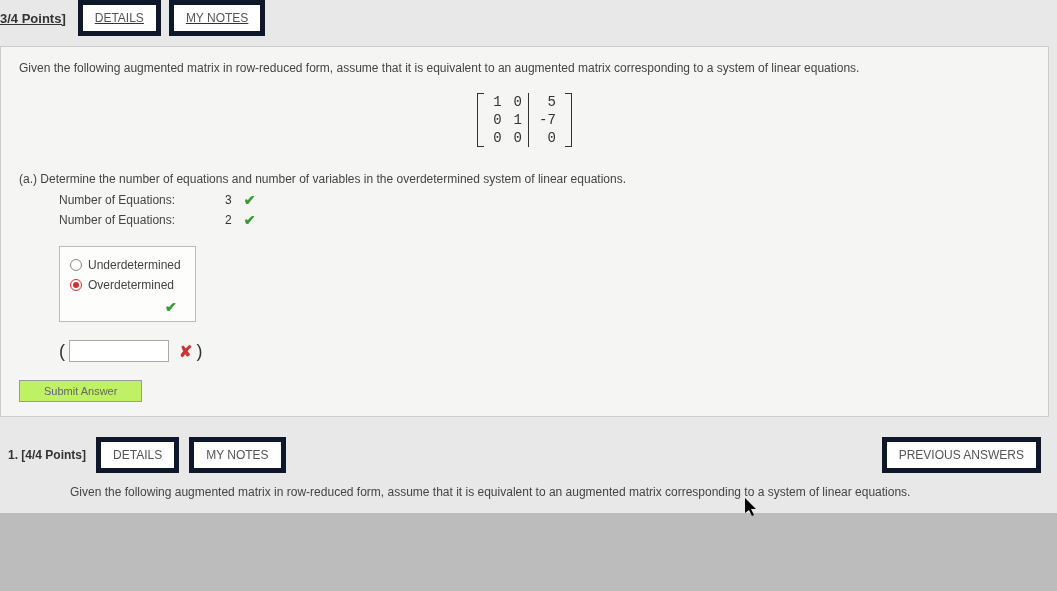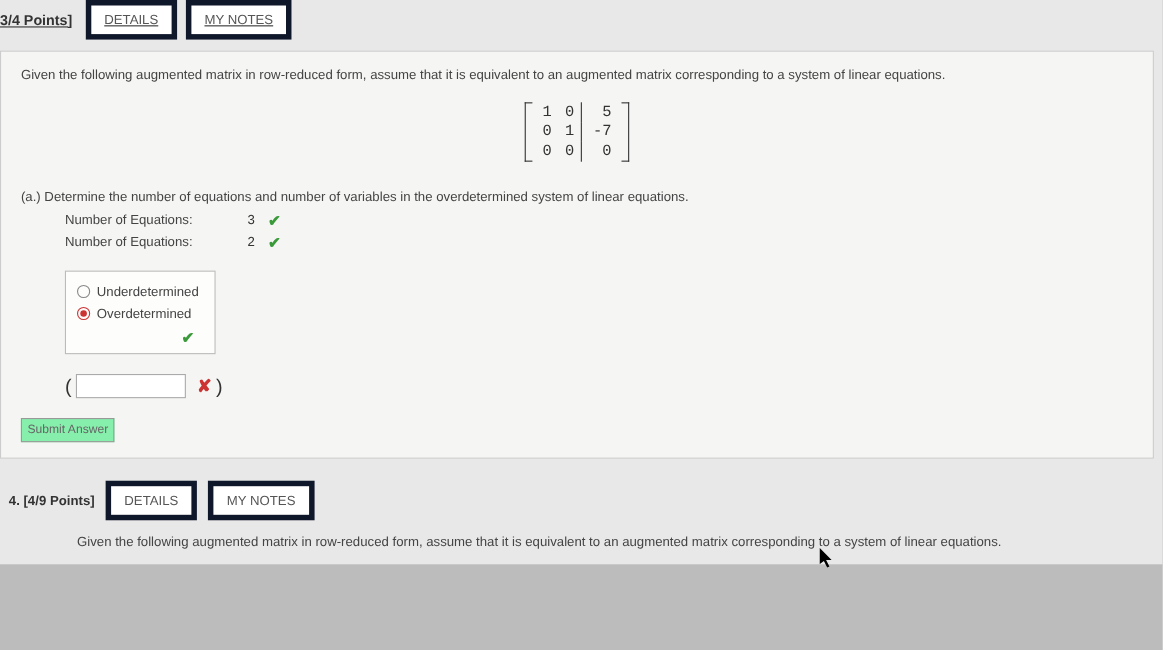--- a/index.html
+++ b/index.html
@@ -86,23 +86,23 @@
     .solution-row { margin-left: 40px; display: flex; align-items: center; gap: 4px; font-size: 18px; color: #333;}
     .text-input {
       border: 1px solid #aaa;
       background: #fff;
       height: 22px;
       width: 100px;
       padding: 0 4px;
     }
     .submit-row { margin-top: 18px; }
     .submit-btn {
-      background: #86efac;
+      background: #bef264;
       border: 1px solid #999;
-      padding: 4px 5px;
+      padding: 4px 24px;
       font-size: 11px;
       color: #666;
       cursor: pointer;
     }
     .q4-row {
       display: flex; gap: 10px; align-items: center;
       padding: 8px 8px; margin: 0 8px 0 0;
     }
     .q4-num { font-weight: bold; color: #333; }
     .prev-ans { margin-left: auto; }
@@ -182,23 +182,24 @@
         <span>)</span>
       </div>
     </div>
 
     <div class="submit-row">
       <button class="submit-btn">Submit Answer</button>
     </div>
   </div>
 
   <div class="q4-row">
-    <span class="q4-num">4. [4/9 Points]</span>
+    <span class="q4-num">1. [4/4 Points]</span>
     <button class="btn">DETAILS</button>
     <button class="btn">MY NOTES</button>
+    <button class="btn prev-ans">PREVIOUS ANSWERS</button>
   </div>
   <div class="q4-intro">Given the following augmented matrix in row-reduced form, assume that it is equivalent to an augmented matrix corresponding to a system of linear equations.</div>
 </div>
 
 <span class="cursor-icon" style="left:745px; top:498px;">
   <svg width="16" height="20" viewBox="0 0 16 20">
       <path d="M0 0 L0 15 L4 12 L7 18 L9 17 L6 11 L11 11 Z" fill="#000"></path>
     </svg>
 </span>
 

